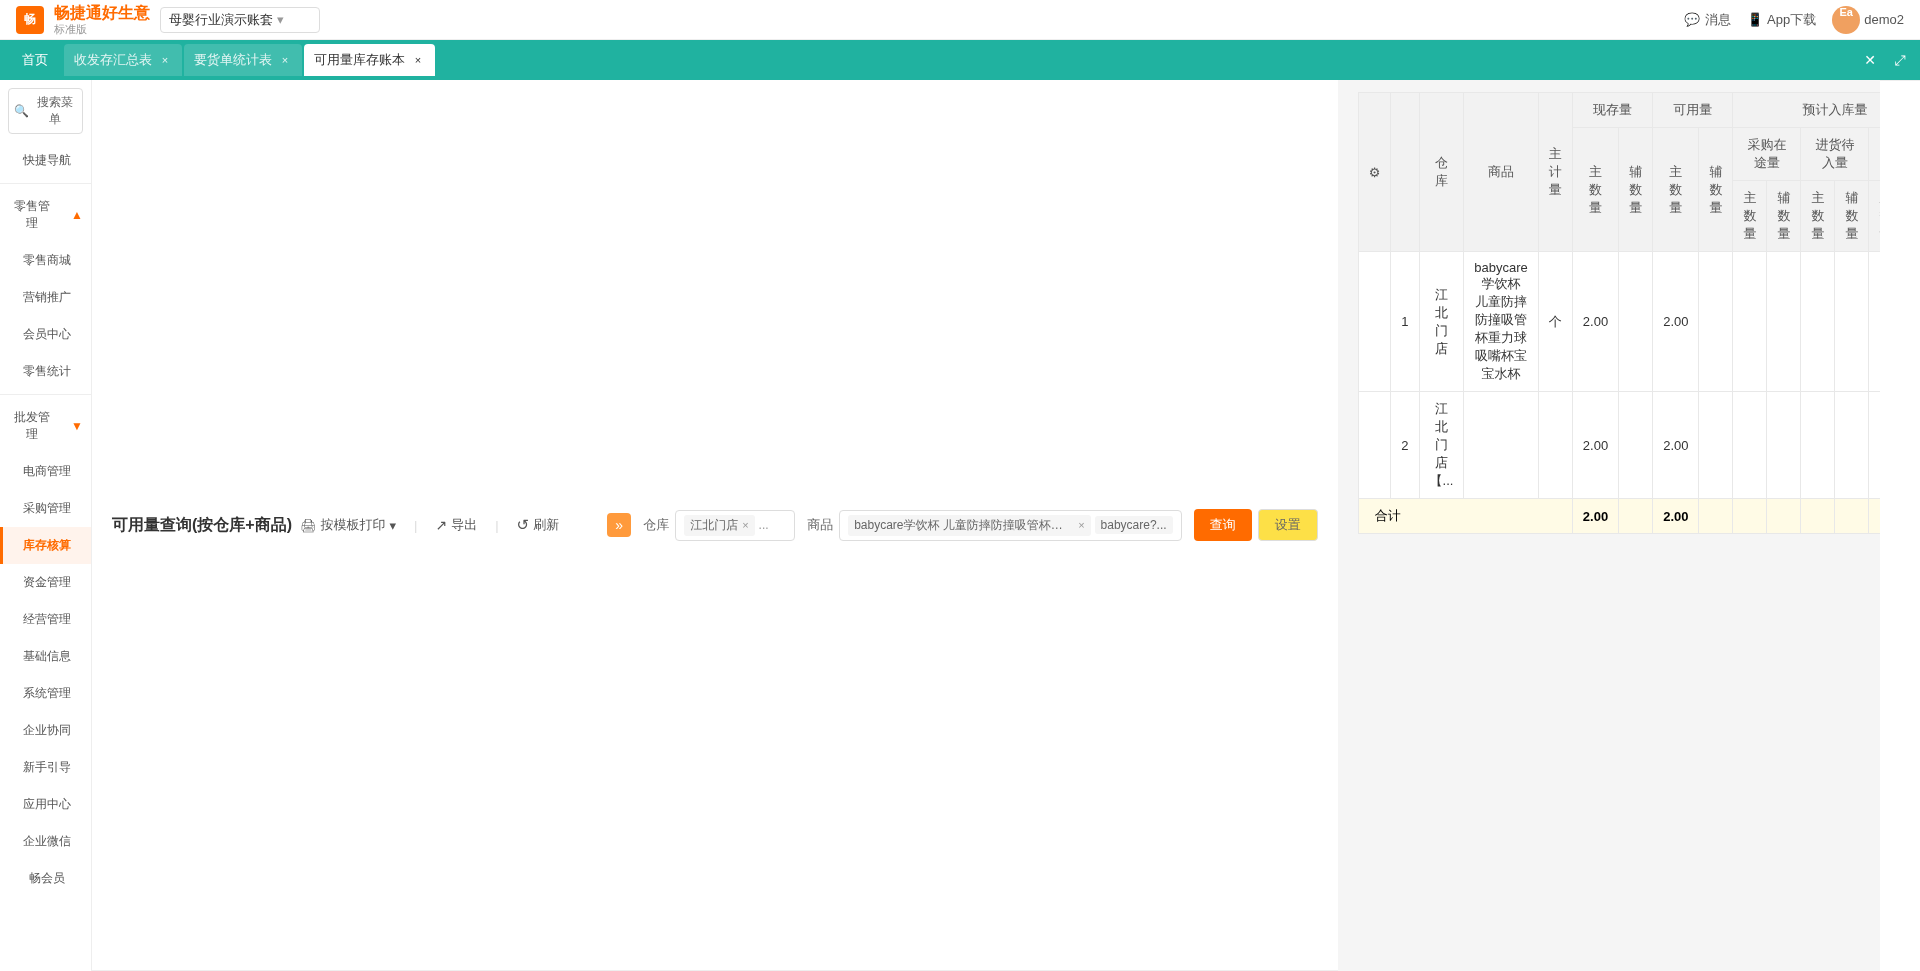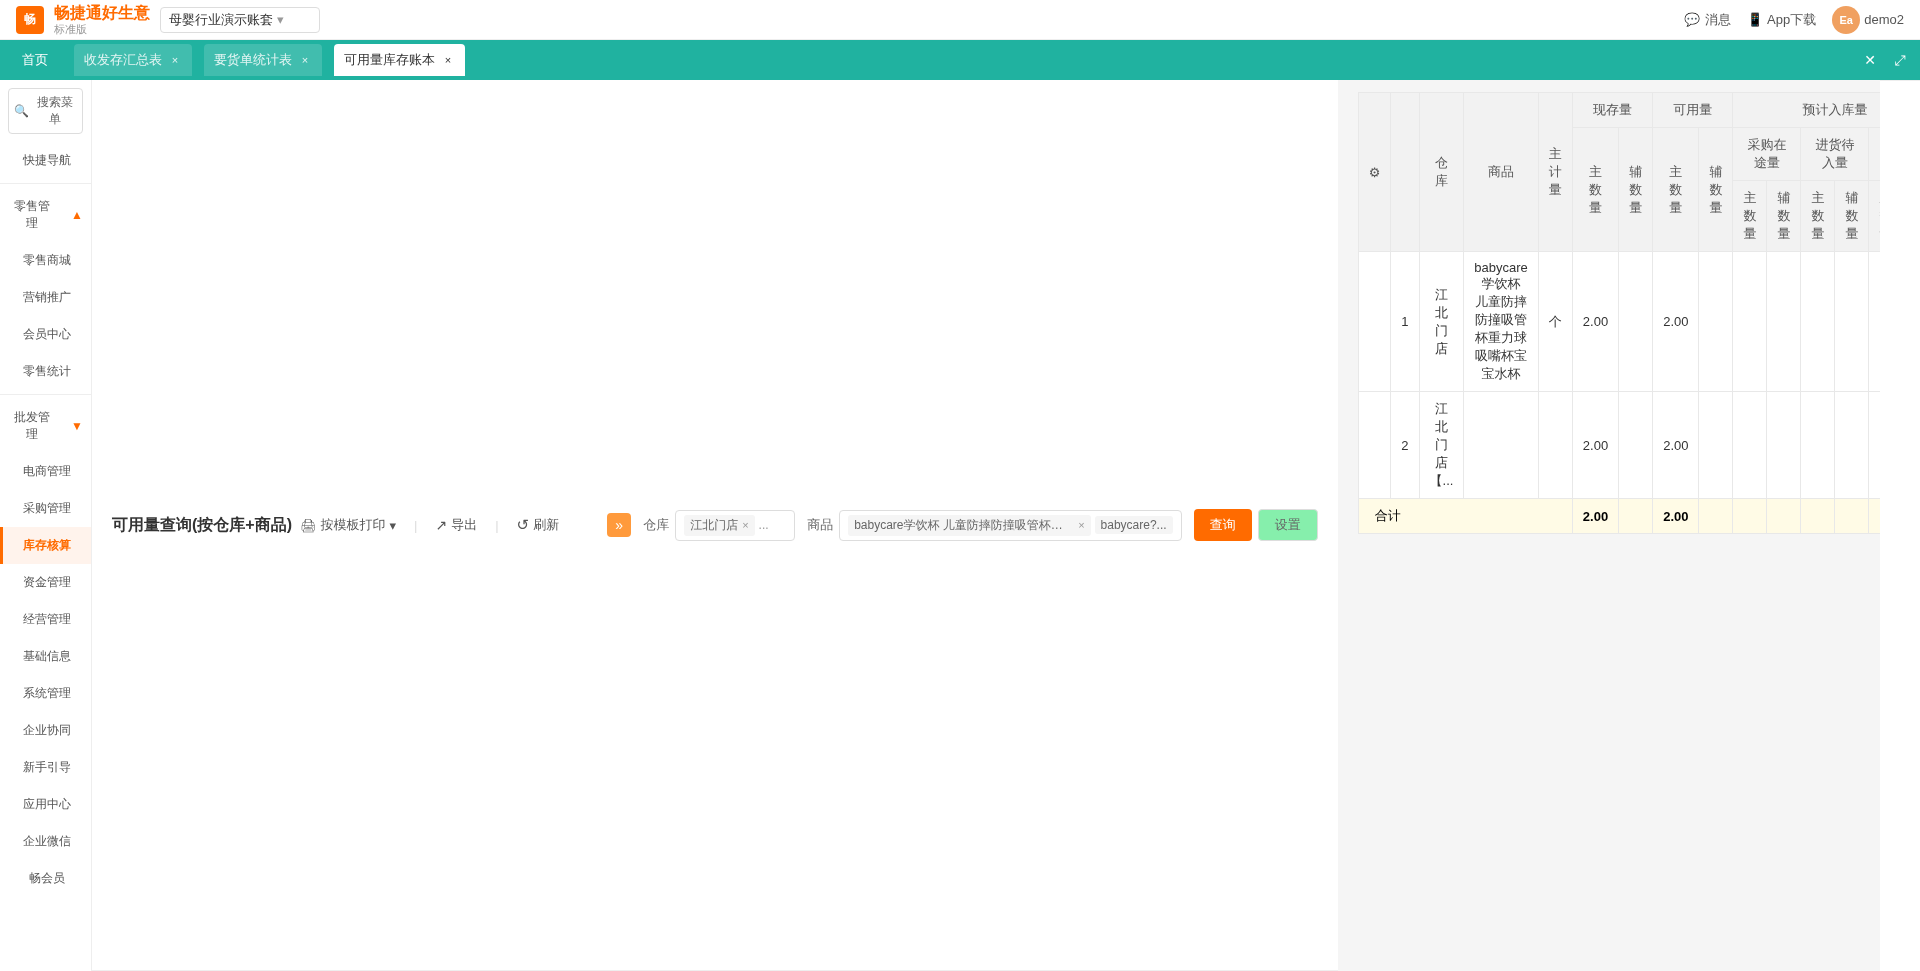--- a/index.html
+++ b/index.html
@@ -5,24 +5,24 @@
     * { box-sizing: border-box; margin: 0; padding: 0; }
     body { font-family: 'Microsoft YaHei', Arial, sans-serif; font-size: 13px; background: #f5f5f5; display: flex; flex-direction: column; height: 971px; overflow: hidden; }
 
     
     .topbar { height: 40px; background: #fff; display: flex; align-items: center; justify-content: space-between; border-bottom: 1px solid #eee; padding: 0 16px; }
     .topbar-left { display: flex; align-items: center; gap: 10px; }
     .brand-icon { width: 28px; height: 28px; background: #ff6b00; border-radius: 4px; display: flex; align-items: center; justify-content: center; color: white; font-size: 12px; font-weight: bold; }
     .industry-selector { display: flex; align-items: center; gap: 4px; font-size: 13px; color: #333; border: 1px solid #ddd; border-radius: 4px; padding: 3px 8px; cursor: pointer; min-width: 160px; }
     .topbar-right { display: flex; align-items: center; gap: 16px; font-size: 13px; color: #555; }
     .topbar-right-item { display: flex; align-items: center; gap: 4px; cursor: pointer; }
-    .avatar { width: 28px; height: 28px; border-radius: 50%; background: #f0a060; display: flex; align-items: center; justify-content: center; color: white; font-size: 11px; font-weight: bold; overflow: hidden; }
-
-    
-    .tabbar { height: 40px; background: #20b2a0; display: flex; align-items: center; padding: 0 8px; gap: 12px; }
+    .avatar { width: 28px; height: 28px; border-radius: 50%; background: #f0a060; display: flex; justify-content: center; color: white; font-size: 11px; font-weight: bold; overflow: hidden; }
+
+    
+    .tabbar { height: 40px; background: #20b2a0; display: flex; align-items: center; padding: 0 8px; gap: 2px; }
     .tab { height: 32px; padding: 0 10px; border-radius: 4px 4px 0 0; display: flex; align-items: center; gap: 6px; cursor: pointer; font-size: 13px; color: rgba(255,255,255,0.85); white-space: nowrap; }
     .tab.active { background: #fff; color: #333; }
     .tab.inactive { background: rgba(255,255,255,0.15); }
     .tab-close { width: 14px; height: 14px; display: flex; align-items: center; justify-content: center; border-radius: 50%; font-size: 11px; cursor: pointer; }
     .tab-home { color: #fff; font-size: 13px; padding: 0 14px; cursor: pointer; }
     .tabbar-right { margin-left: auto; display: flex; gap: 6px; }
     .tabbar-btn { width: 24px; height: 24px; display: flex; align-items: center; justify-content: center; color: white; cursor: pointer; font-size: 14px; }
 
     
     .main-layout { display: flex; flex: 1; overflow: hidden; }
@@ -49,21 +49,21 @@
     
     .filter-bar { background: #fff; padding: 10px 20px; display: flex; align-items: center; gap: 12px; border-bottom: 1px solid #eee; }
     .filter-expand-btn { width: 24px; height: 24px; background: #ff9a3c; color: white; border: none; border-radius: 4px; cursor: pointer; display: flex; align-items: center; justify-content: center; font-size: 14px; }
     .filter-field { display: flex; align-items: center; gap: 6px; font-size: 13px; color: #666; }
     .filter-input { display: flex; align-items: center; gap: 4px; border: 1px solid #ddd; border-radius: 4px; padding: 4px 8px; min-width: 120px; background: #fff; }
     .filter-tag { background: #f5f5f5; border-radius: 3px; padding: 2px 6px; display: flex; align-items: center; gap: 4px; font-size: 12px; }
     .filter-tag-close { cursor: pointer; color: #999; font-size: 11px; }
     .filter-more { color: #999; font-size: 12px; cursor: pointer; }
     .filter-actions { margin-left: auto; display: flex; gap: 6px; }
     .btn-primary { background: #ff6b00; color: white; border: none; border-radius: 4px; padding: 6px 16px; cursor: pointer; font-size: 13px; }
-    .btn-secondary { background: #86efac; color: #666; border: 1px solid #ddd; border-radius: 4px; padding: 6px 16px; cursor: pointer; font-size: 13px; }
+    .btn-secondary { background: #fde047; color: #666; border: 1px solid #ddd; border-radius: 4px; padding: 6px 16px; cursor: pointer; font-size: 13px; }
 
     
     .table-wrap { flex: 1; overflow: auto; padding: 12px 20px; }
     .data-table { width: 100%; border-collapse: collapse; background: #fff; border: 1px solid #e8e8e8; }
     .data-table th, .data-table td { border: 1px solid #e8e8e8; padding: 8px 10px; text-align: center; font-size: 13px; }
     .data-table thead th { background: #f2f2f2; color: #555; font-weight: 500; }
     .data-table tbody tr td { color: #333; }
     .col-settings { width: 32px; }
     .col-no { width: 40px; }
     .col-warehouse { width: 100px; }

